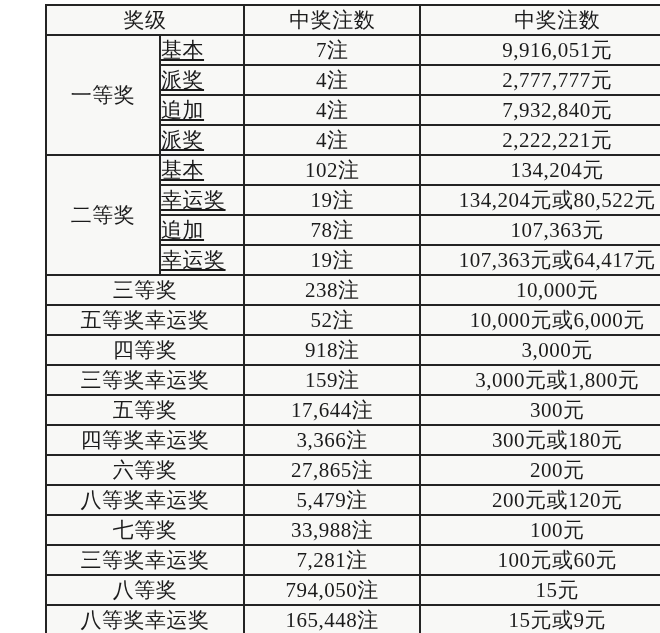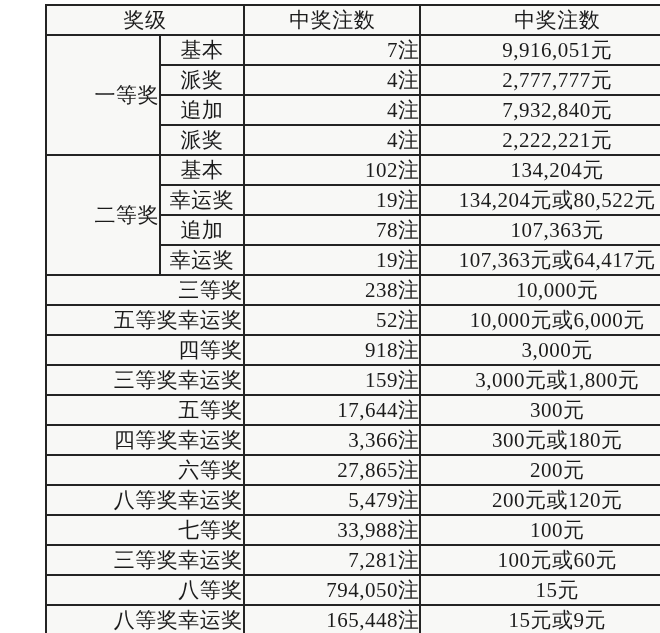--- a/index.html
+++ b/index.html
@@ -27,24 +27,24 @@
     color: #1b1b1b;
     font-size: 21px;
     font-weight: normal;
     height: 27px;
     padding: 0;
     overflow: hidden;
     white-space: nowrap;
     letter-spacing: 0.5px;
   }
   th.hdr { text-align: center; }
-  td.group-cell { text-align: right; vertical-align: middle; }
-  td.sub-cell { text-align: center; }
-  td.level-cell { text-align: right; }
-  td.count-cell { text-align: right; padding-right: 9px; }
+  td.group-cell { text-align: center; vertical-align: middle; }
+  td.sub-cell { text-align: left; text-decoration: underline; }
+  td.level-cell { text-align: center; }
+  td.count-cell { text-align: center; padding-right: 9px; }
   td.prize-cell { text-align: center; padding-right: 8px; }
 </style>
 </head>
 <body>
 
 <div class="screen">
   <table class="prize-table">
     <colgroup>
       <col style="width:113px">
       <col style="width:83px">

